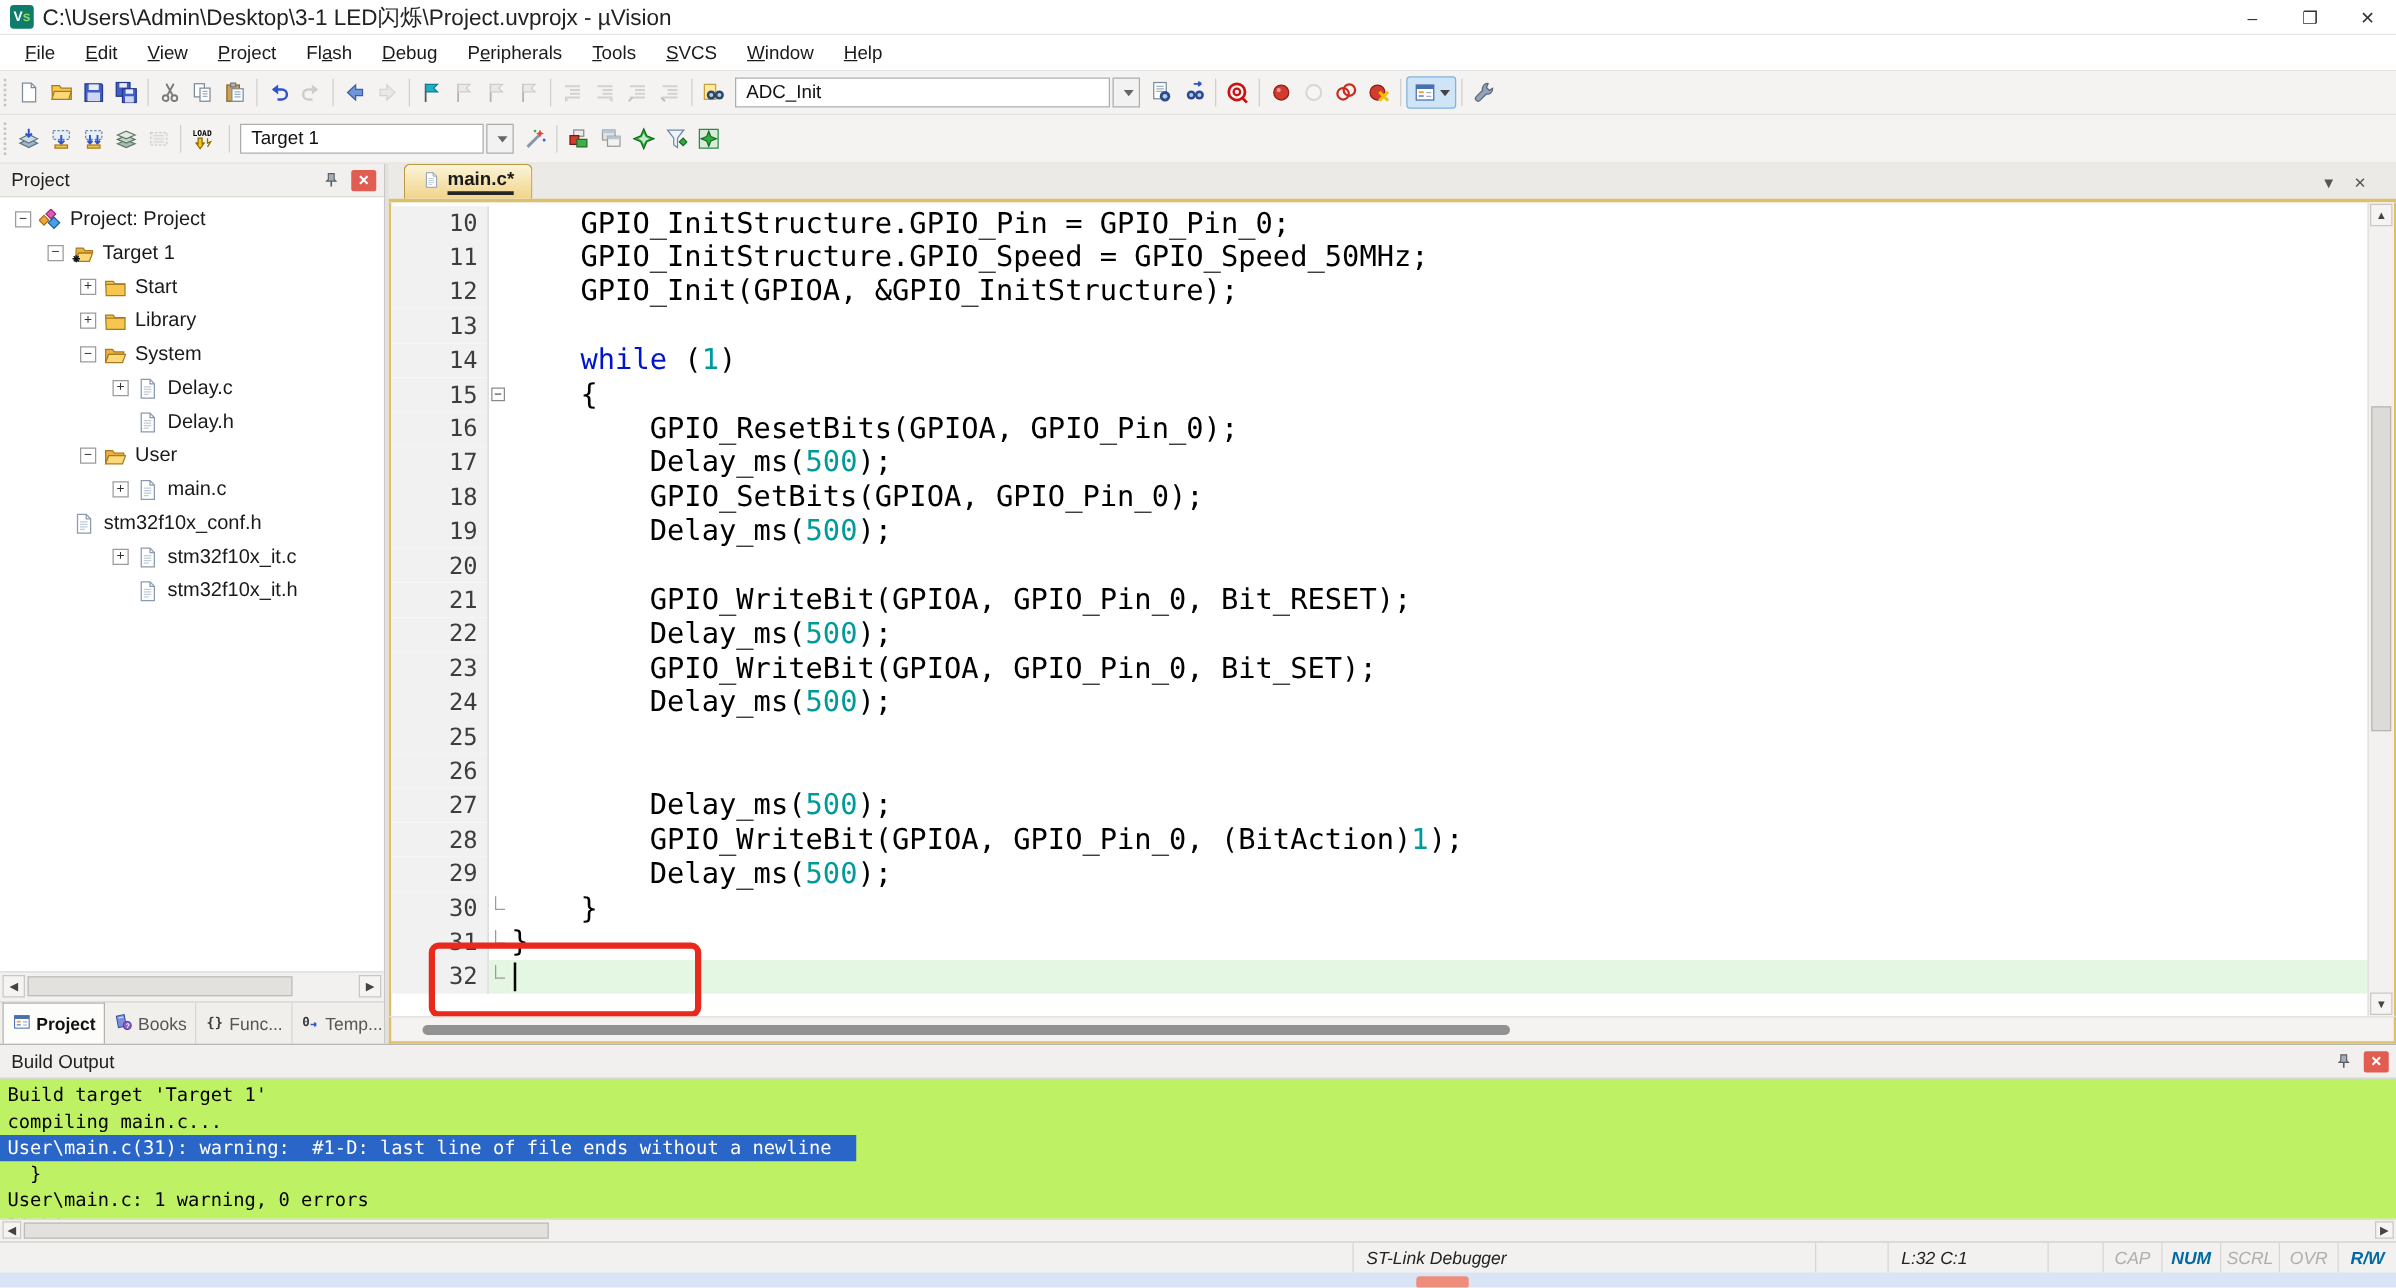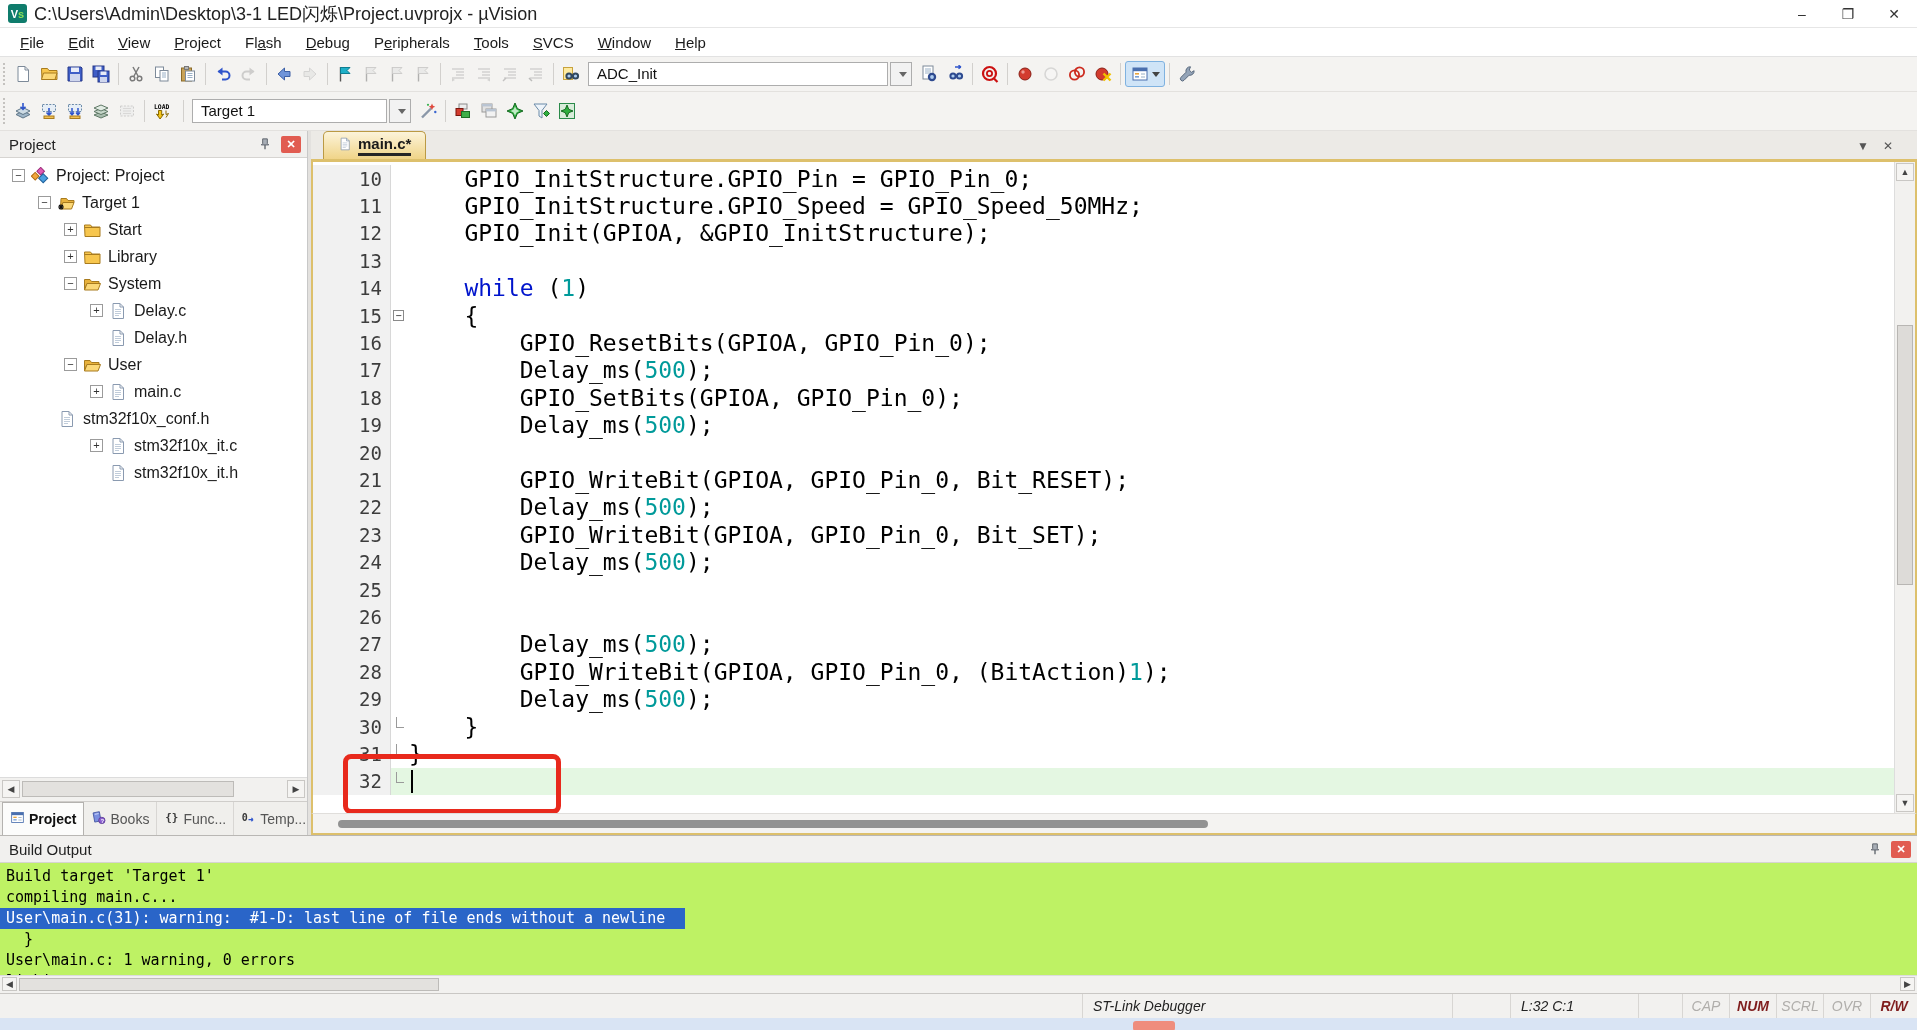--- a/index.html
+++ b/index.html
@@ -95,21 +95,21 @@
   .build-content { flex:1; overflow:hidden; font-family:"DejaVu Sans Mono", monospace; font-size:15px; line-height:21px; padding:3px 0 0 0; }
   .bline { white-space:pre; padding-left:6px; color:#000; }
   .bline.sel { display:inline-block; background:var(--sel,#2a65c8); color:#fff; padding-right:20px; }
 
   
   .statusbar { height:37px; display:flex; flex-direction:column; background:#f2f1ef; border-top:1px solid #c9c7c4; }
   .status-row { height:24px; display:flex; align-items:center; font-size:14px; color:#222; }
   .seg { height:100%; display:flex; align-items:center; padding:0 10px; border-left:1px solid #d8d6d3;font-style:italic; }
   .seg.spacer { flex:1; border-left:none; }
   .flag { width:47px; justify-content:center; color:#b0aeab; }
-  .flag.on { color:#7f1d1d; font-weight:bold; }
+  .flag.on { color:#0369a1; font-weight:bold; }
   .task-strip { flex:1; background:#d9e4f4; position:relative; }
   .task-blob { position:absolute; left:1133px; top:3px; width:42px; height:10px; background:#ef8d7d; border-radius:3px; }
 </style>
 </head>
 <body>
 
 <div id="app">
 
   <div class="titlebar">
     <div class="app-icon">V<i>s</i></div>

